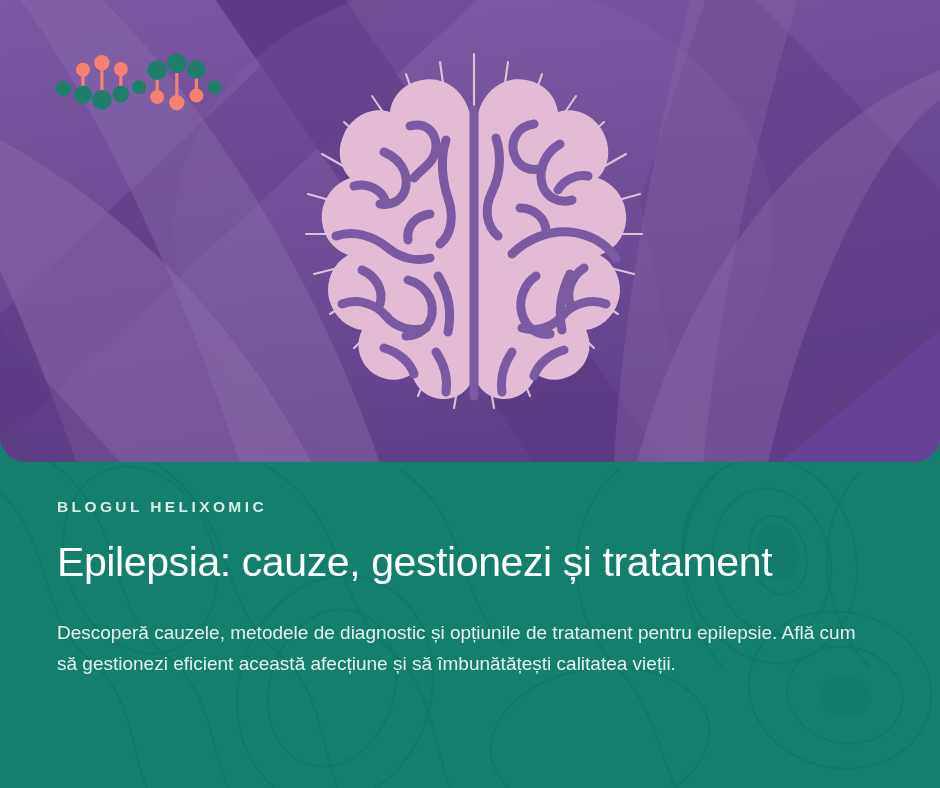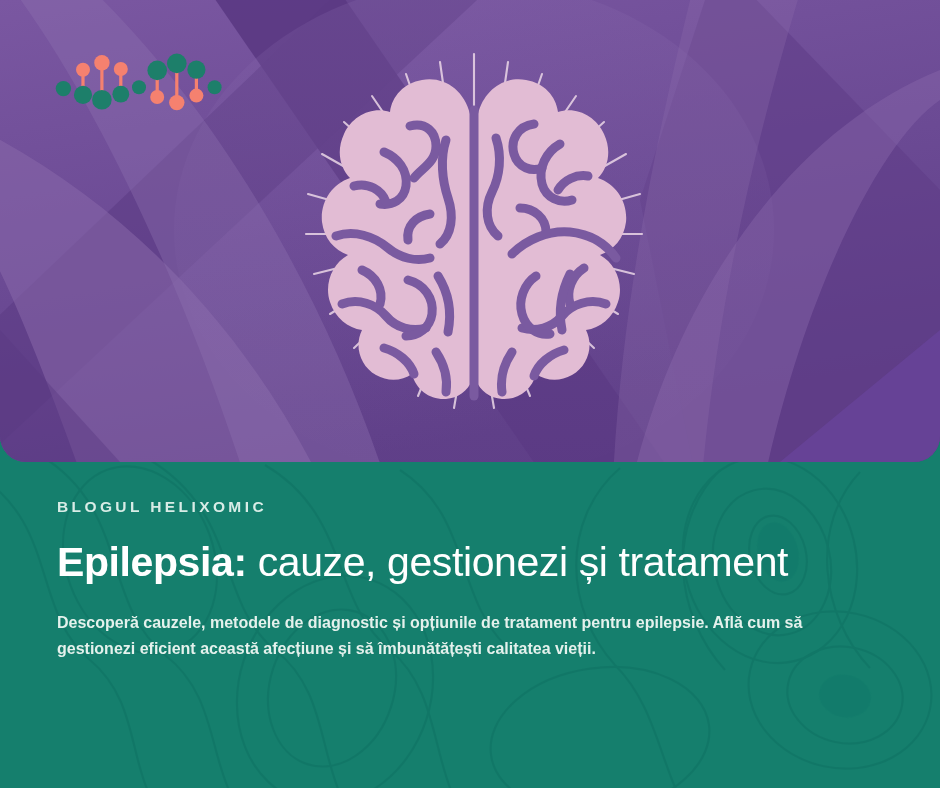--- a/index.html
+++ b/index.html
@@ -67,27 +67,27 @@
 
   #headline {
     margin-top:22px;
     color:#ffffff;
     font-size:41px;
     font-weight:400;
     line-height:1.15;
     letter-spacing:-0.4px;
     white-space:nowrap;
   }
-  #headline .lead { font-weight:700; }
+  #headline .lead { font-weight:400; }
 
   #summary {
-    margin-top:24px;
+    margin-top:32px;
     color:#e4f1ec;
-    font-size:16px;
-    font-weight:700;
+    font-size:19px;
+    font-weight:400;
     line-height:1.62;
     max-width:800px;
   }
 </style>
 </head>
 <body>
 
 <div id="card">
 
   <div id="teal-area">

